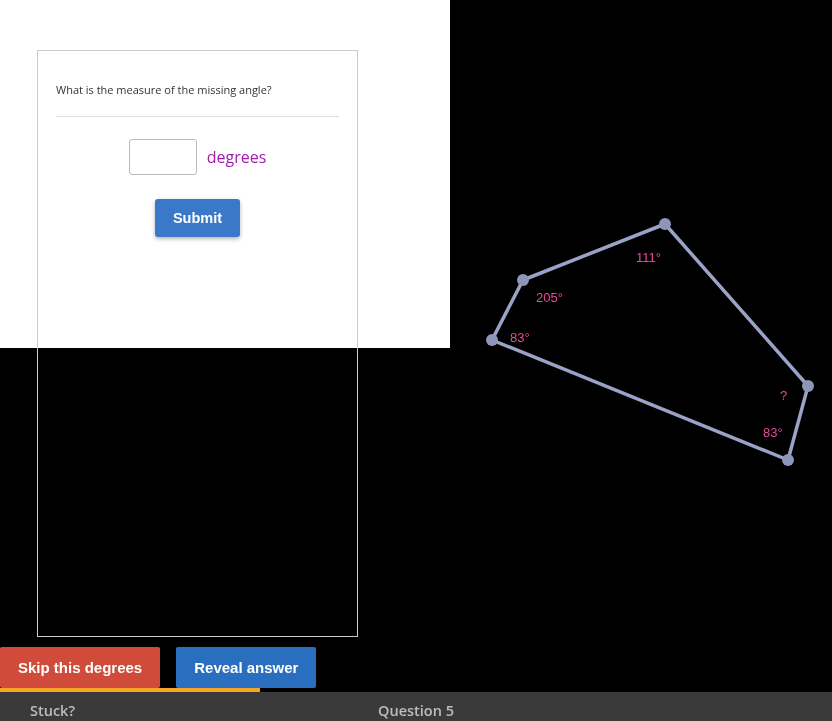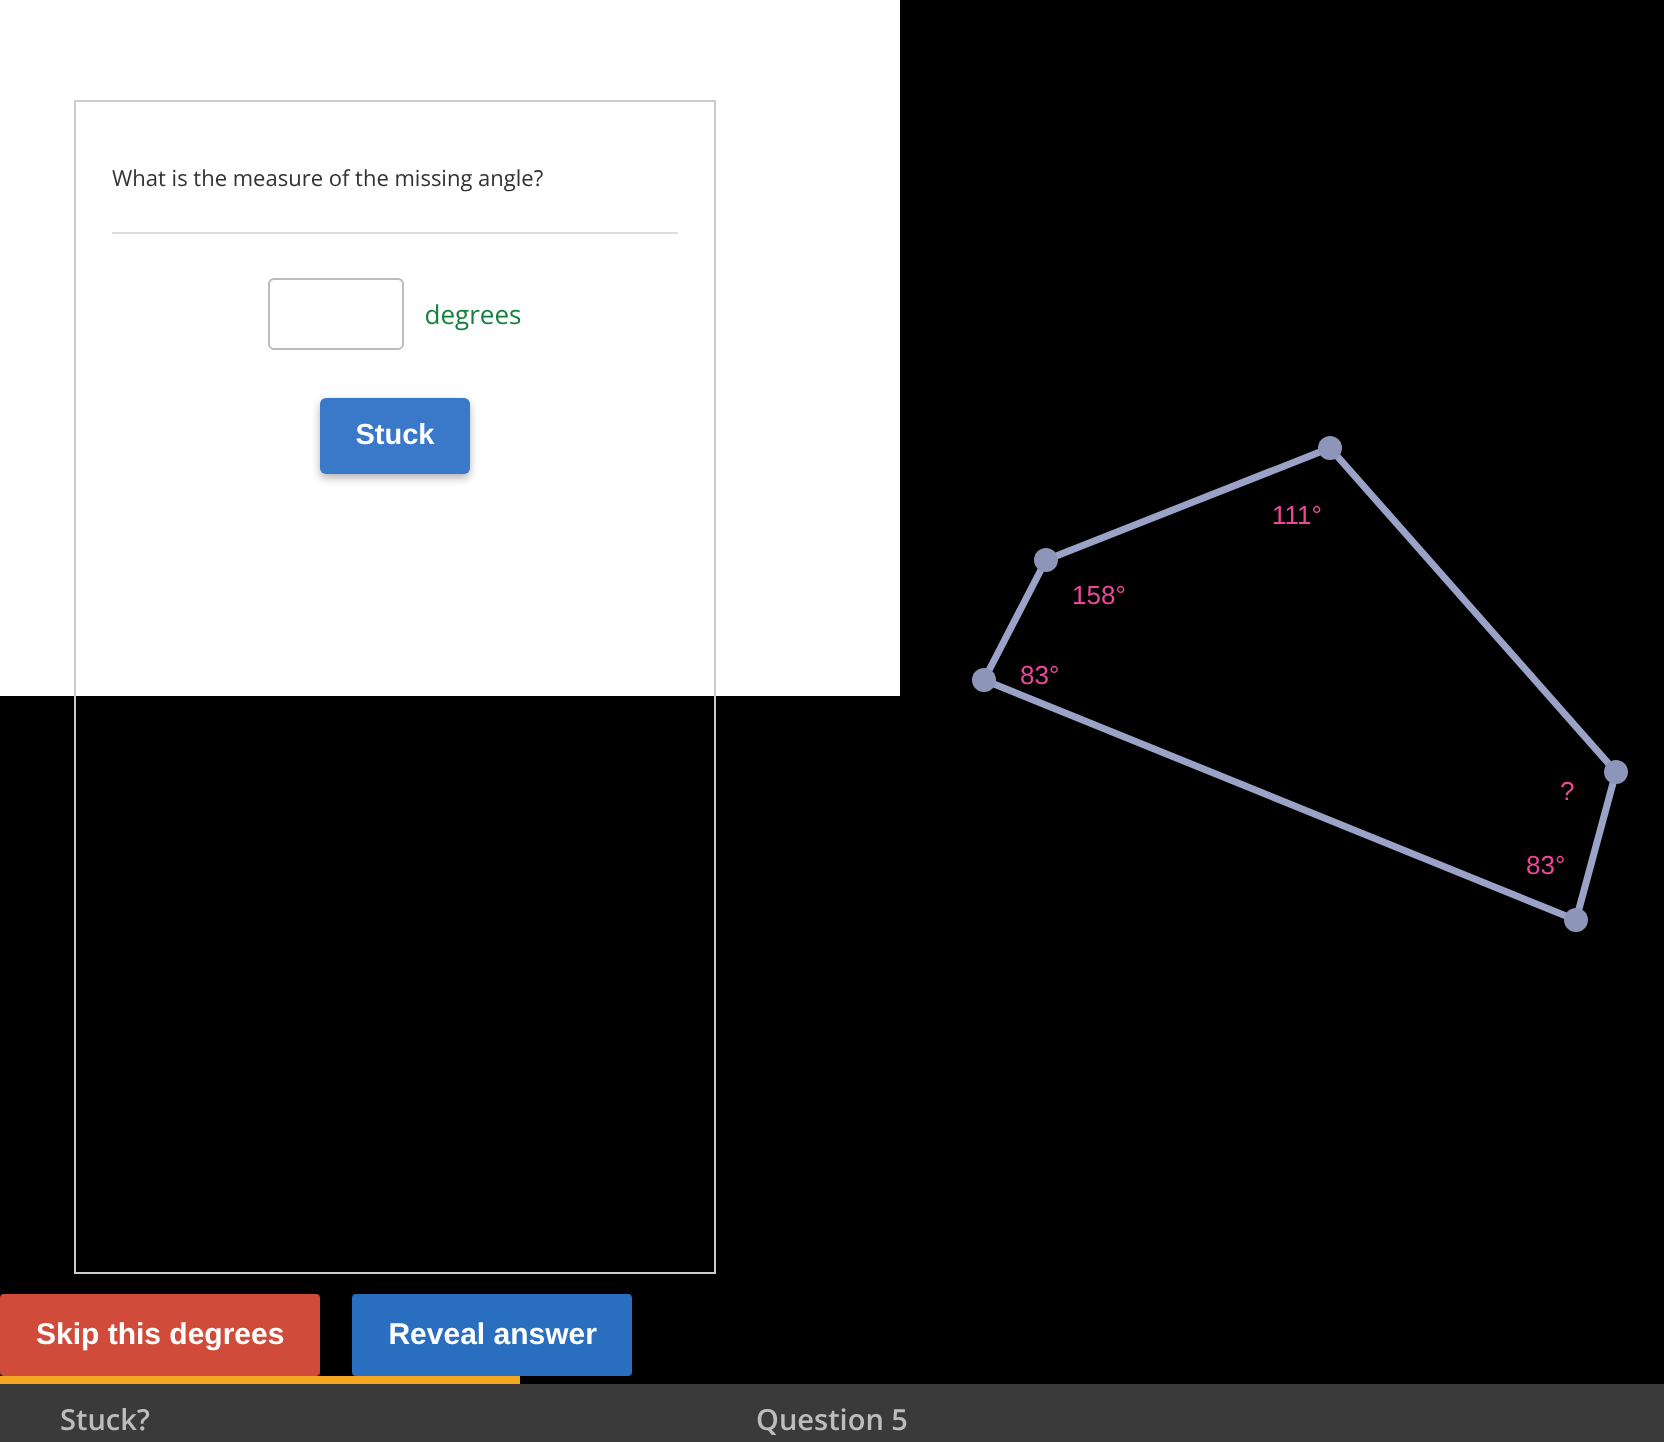--- a/index.html
+++ b/index.html
@@ -38,21 +38,21 @@
     gap: 10px;
     margin-top: 22px;
   }
   .answer-input {
     width: 68px; height: 36px;
     border: 1px solid #bbb;
     border-radius: 3px;
     font-size: 15px;
     padding: 4px 6px;
   }
-  .unit-label { color: #15803d; font-size: 13px; }
+  .unit-label { color: #a21caf; font-size: 16px; }
   .submit-row { display: flex; justify-content: center; margin-top: 24px; }
   .btn {
     border: none; cursor: pointer;
     color: #fff; font-weight: 600;
     font-size: 14.5px;
     border-radius: 3px;
     padding: 11px 18px;
   }
   .btn-blue {
     background: #3a78c9;
@@ -107,38 +107,38 @@
 <div class="white-panel"></div>
 
 <div class="question-card">
   <div class="inner-white">
     <div class="q-text">What is the measure of the missing angle?</div>
     <div class="answer-row">
       <input class="answer-input" type="text" value="" style="">
       <span class="unit-label">degrees</span>
     </div>
     <div class="submit-row">
-      <button class="btn btn-blue">Stuck</button>
+      <button class="btn btn-blue">Submit</button>
     </div>
   </div>
 </div>
 
 <svg class="figure" width="832" height="721">
   <polygon id="poly" fill="none" stroke="#9aa3c7" stroke-width="3.5" stroke-linejoin="round" points="665,224 523,280 492,340 788,460 808,386"></polygon>
   <g id="dots">
       <circle cx="665" cy="224" r="6" fill="#8d95b8"></circle>
       <circle cx="523" cy="280" r="6" fill="#8d95b8"></circle>
       <circle cx="492" cy="340" r="6" fill="#8d95b8"></circle>
       <circle cx="788" cy="460" r="6" fill="#8d95b8"></circle>
       <circle cx="808" cy="386" r="6" fill="#8d95b8"></circle>
     </g>
 </svg>
 <div id="angle-labels">
     <div class="angle-label" style="left: 636px; top: 250px;">111°</div>
-    <div class="angle-label" style="left: 536px; top: 290px;">158°</div>
+    <div class="angle-label" style="left: 536px; top: 290px;">205°</div>
     <div class="angle-label" style="left: 510px; top: 330px;">83°</div>
     <div class="angle-label" style="left: 763px; top: 425px;">83°</div>
     <div class="angle-label" style="left: 780px; top: 388px;">?</div>
   </div>
 
 <div class="bottom-actions">
   <button class="btn btn-red">Skip this degrees</button>
   <button class="btn btn-blue2">Reveal answer</button>
 </div>
 

